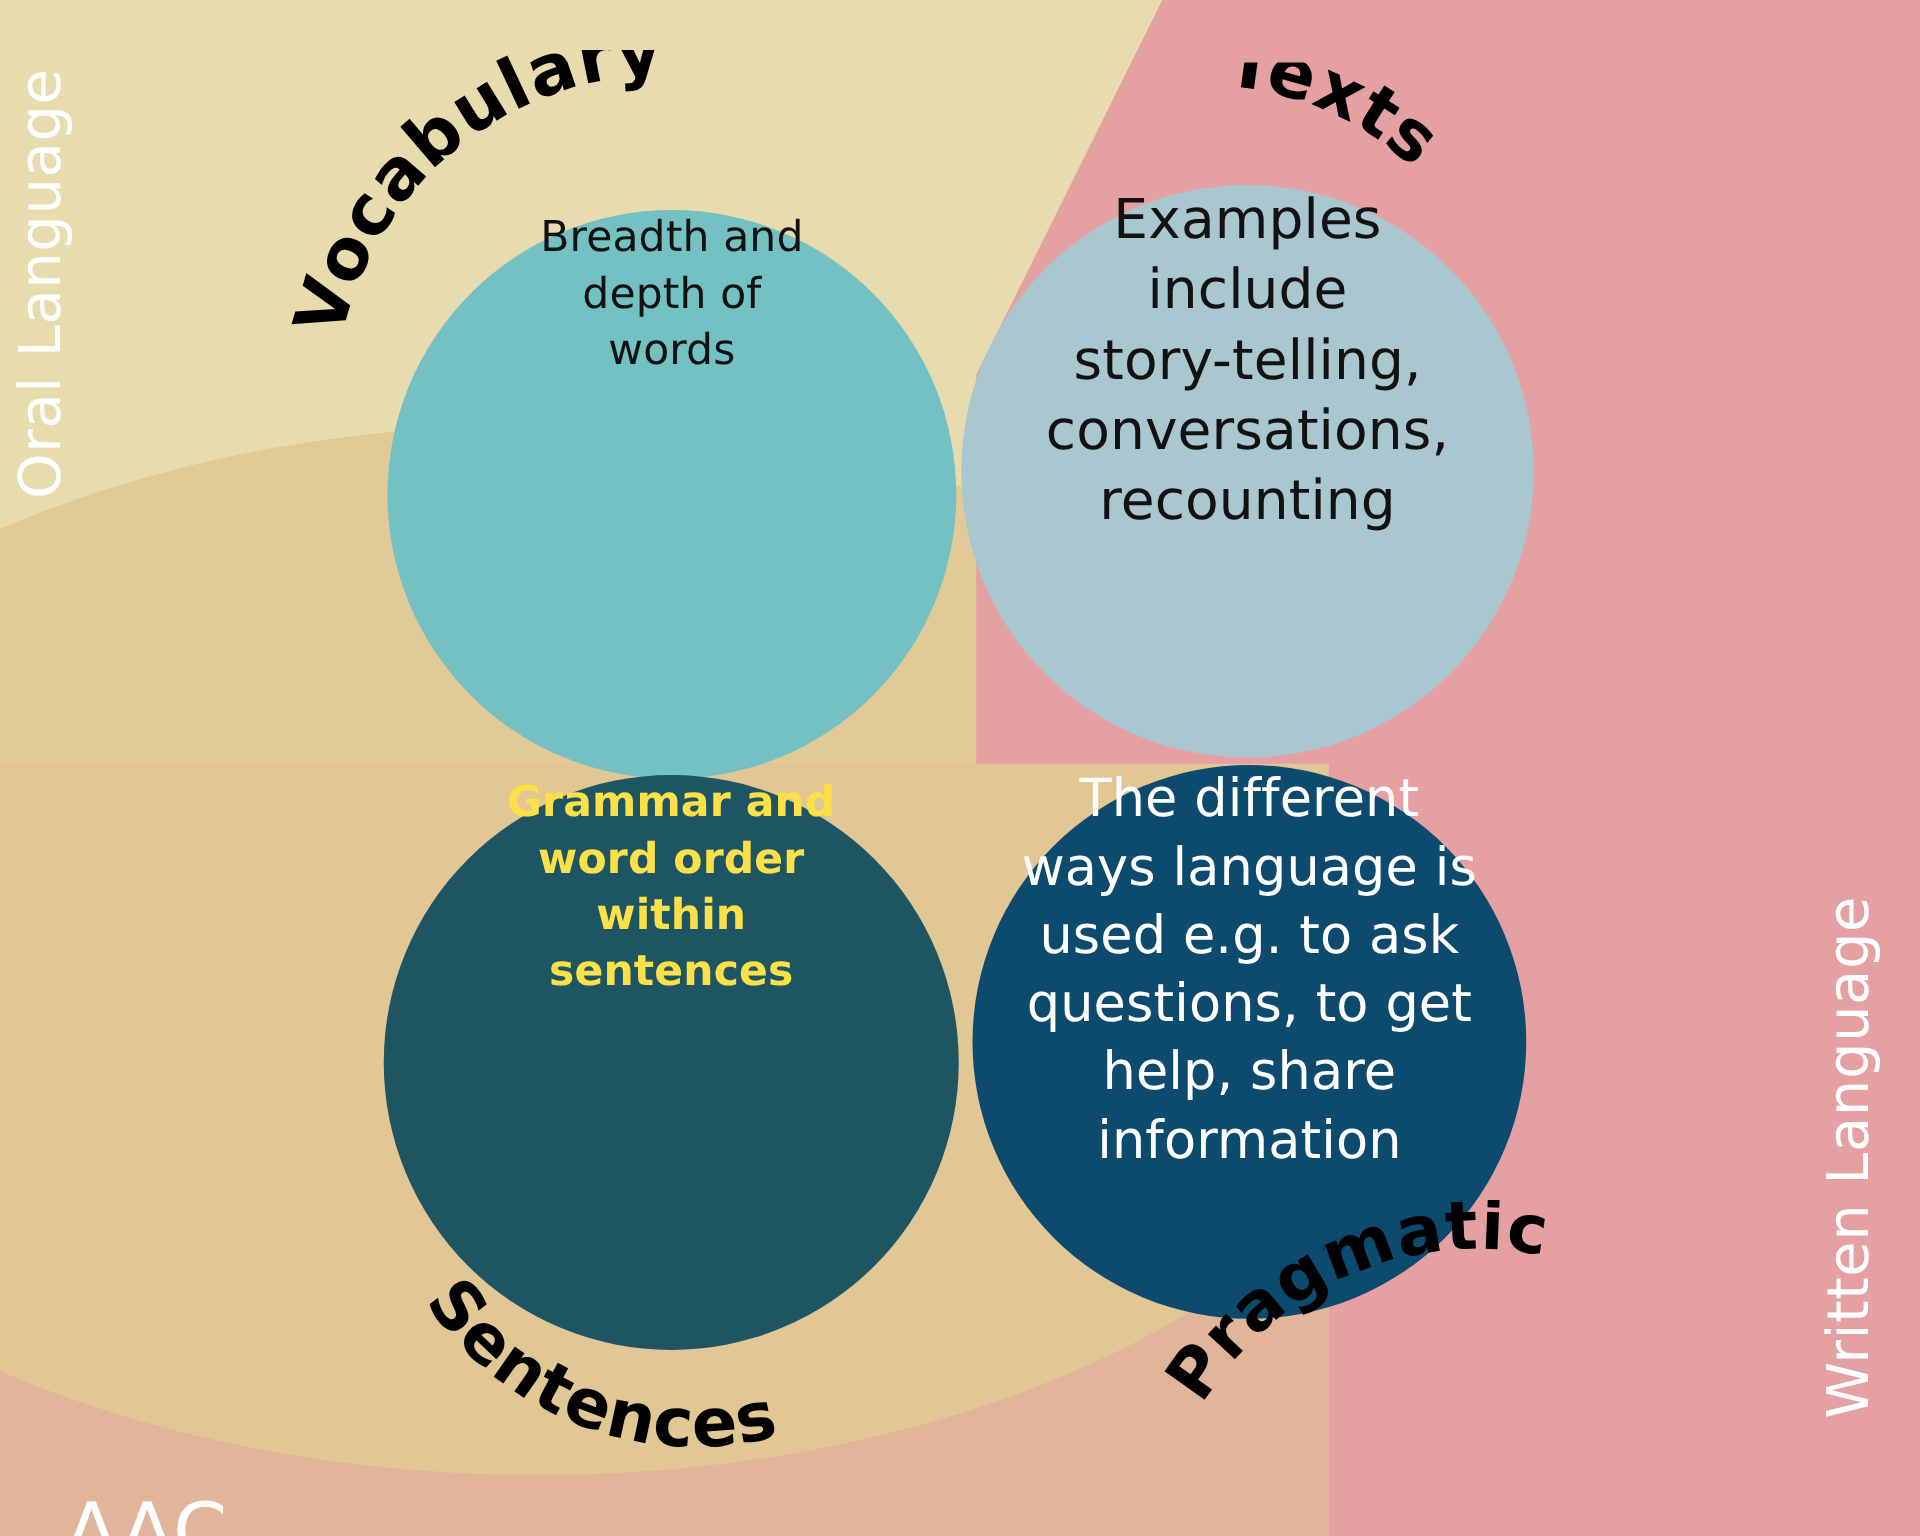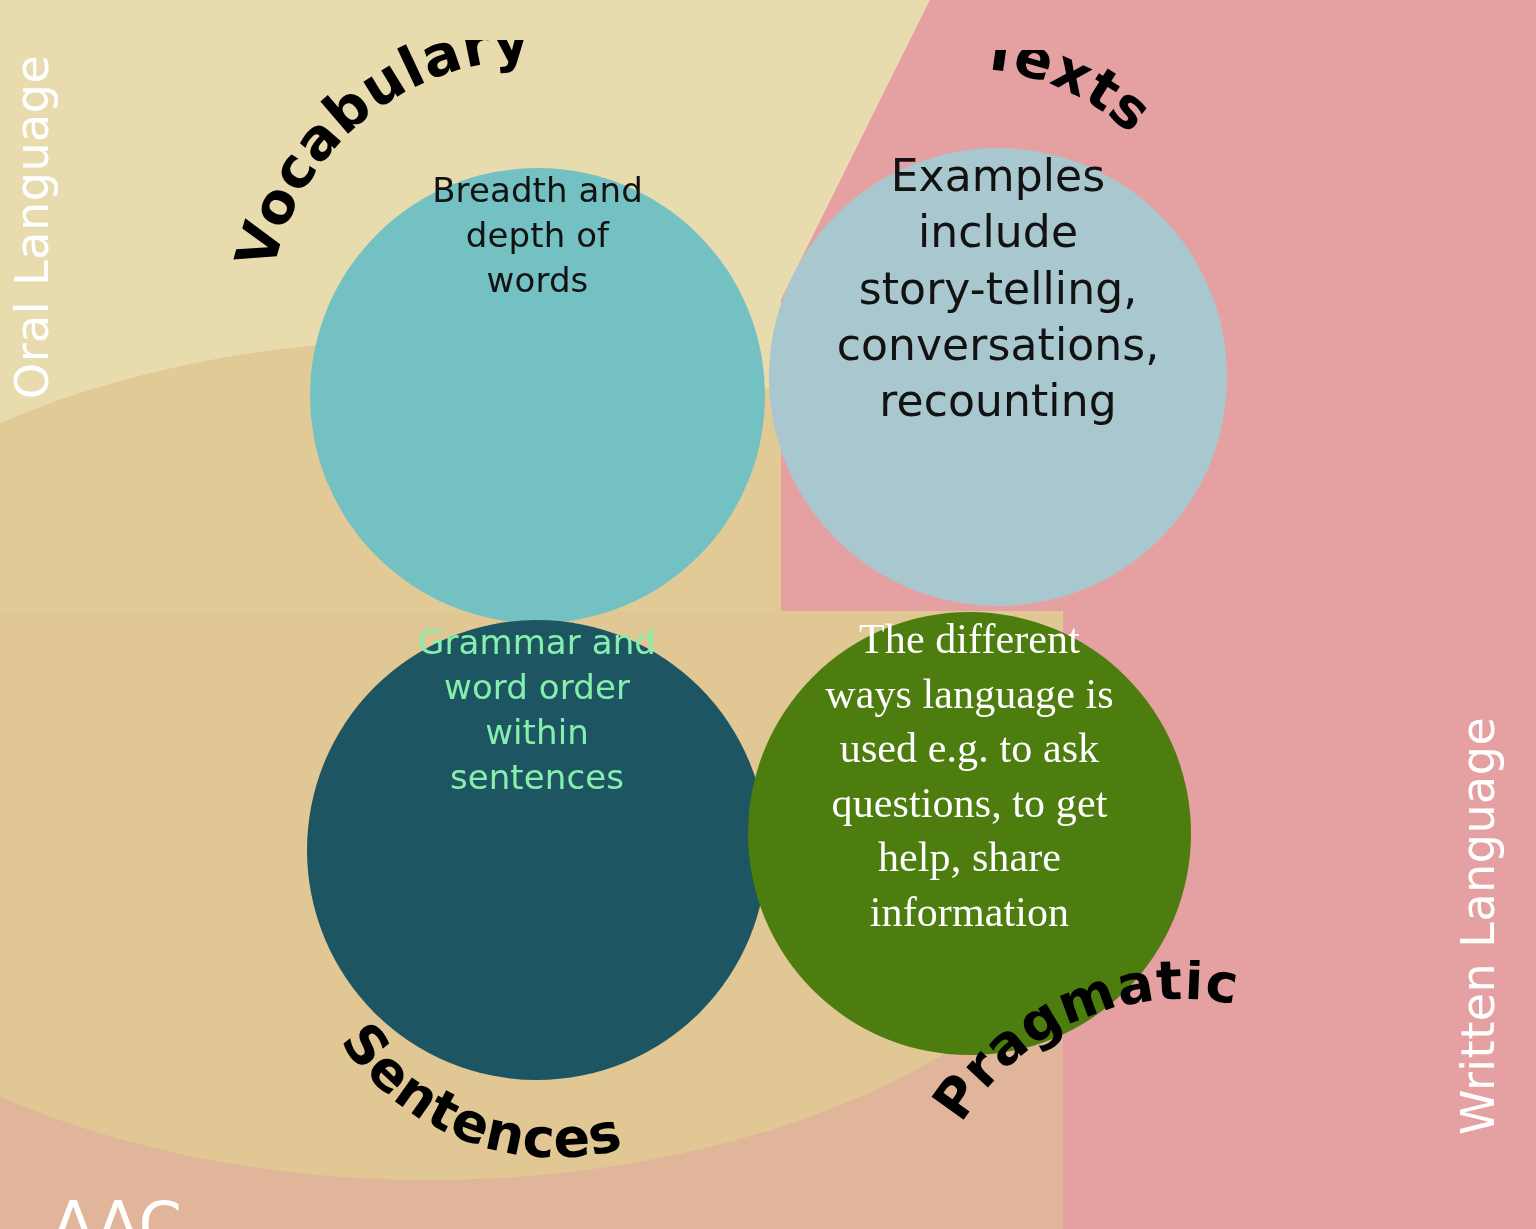--- a/index.html
+++ b/index.html
@@ -56,28 +56,27 @@
     z-index: 5;
   }
   #bubble-texts .bubble-text { color: #121212; font-size: 44px; line-height: 1.28; }
 
   #bubble-sentences {
     left: 307px; top: 620px;
     width: 460px; height: 460px;
     background: #1D5563;
     z-index: 6;
   }
-  #bubble-sentences .bubble-text { color: #86efac; }
+  #bubble-sentences .bubble-text { color: #fde047; font-weight: bold; }
 
   #bubble-pragmatics {
-    left: 748px; top: 612px;
+    left: 778px; top: 612px;
     width: 443px; height: 443px;
-    background: #4d7c0f;
+    background: #0c4a6e;
     z-index: 7;
-    font-family: Liberation Serif, serif;
   }
   #bubble-pragmatics .bubble-text { color: #ffffff; font-size: 42px; line-height: 1.30; }
 
   
   .arc-label {
     position: absolute;
     z-index: 12;
     pointer-events: none;
   }
   .arc-label text {

